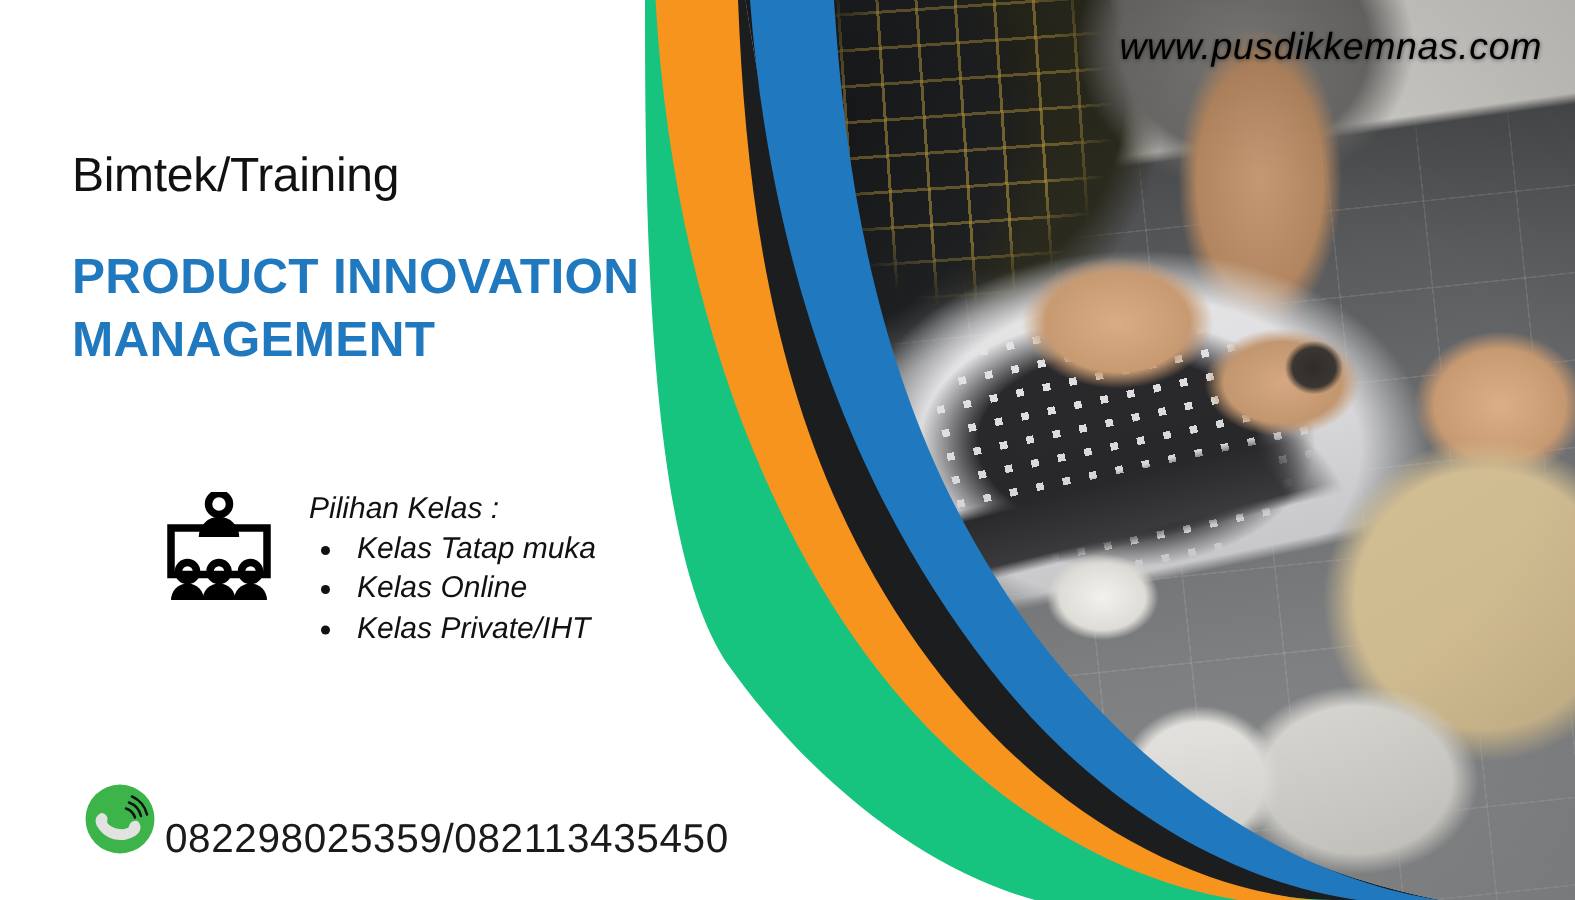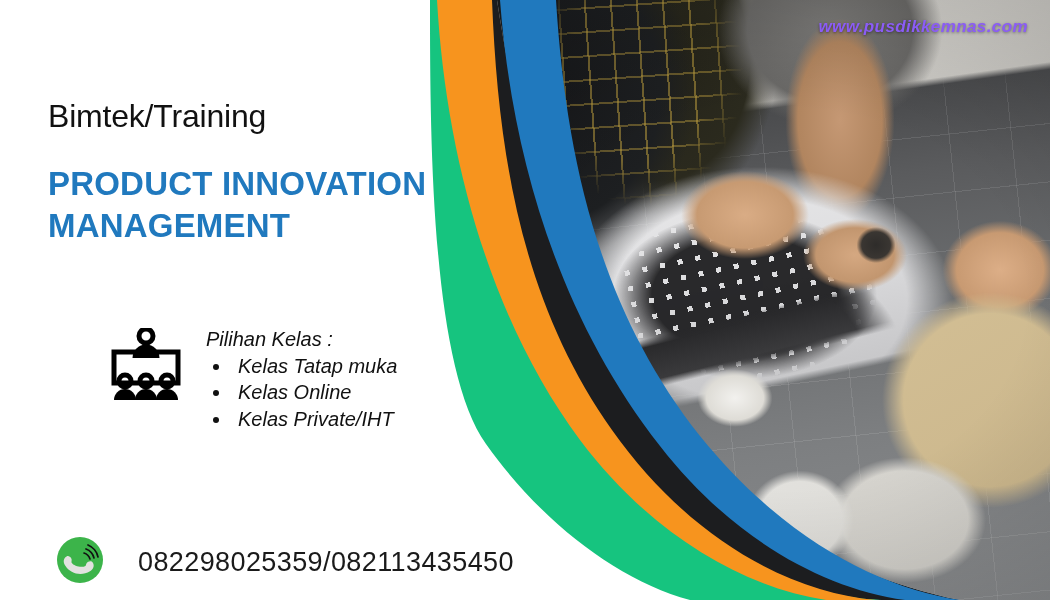--- a/index.html
+++ b/index.html
@@ -171,41 +171,41 @@
     margin: 0;
     padding-left: 26px;
     list-style: disc;
     font-size: 20px;
     line-height: 1.32;
   }
   #options-list li { white-space: nowrap; padding-left: 6px; }
 
   
   #phone-block {
-    left: 56px; top: 536px;
+    left: 56px; top: 522px;
     display: flex;
-    align-items: center;
-    gap: 34px;
+    align-items: flex-end;
+    gap: 6px;
   }
   #phone-number {
     font-size: 27px;
     font-weight: 400;
     letter-spacing: 0.4px;
     color: #1a1a1a;
     white-space: nowrap;
   }
 
   
   #website {
     right: 22px; top: 17px;
-    font-size: 17px;
+    font-size: 25px;
     font-style: italic;
-    font-weight: 700;
+    font-weight: 400;
     letter-spacing: 0.4px;
-    color: #8b5cf6;
+    color: #000000;
     white-space: nowrap;
     text-shadow: 0 1px 3px rgba(0,0,0,0.45);
   }
 </style>
 </head>
 <body>
 
 <div id="banner">
 
   <svg id="art" viewBox="0 0 1050 600" preserveAspectRatio="none">

